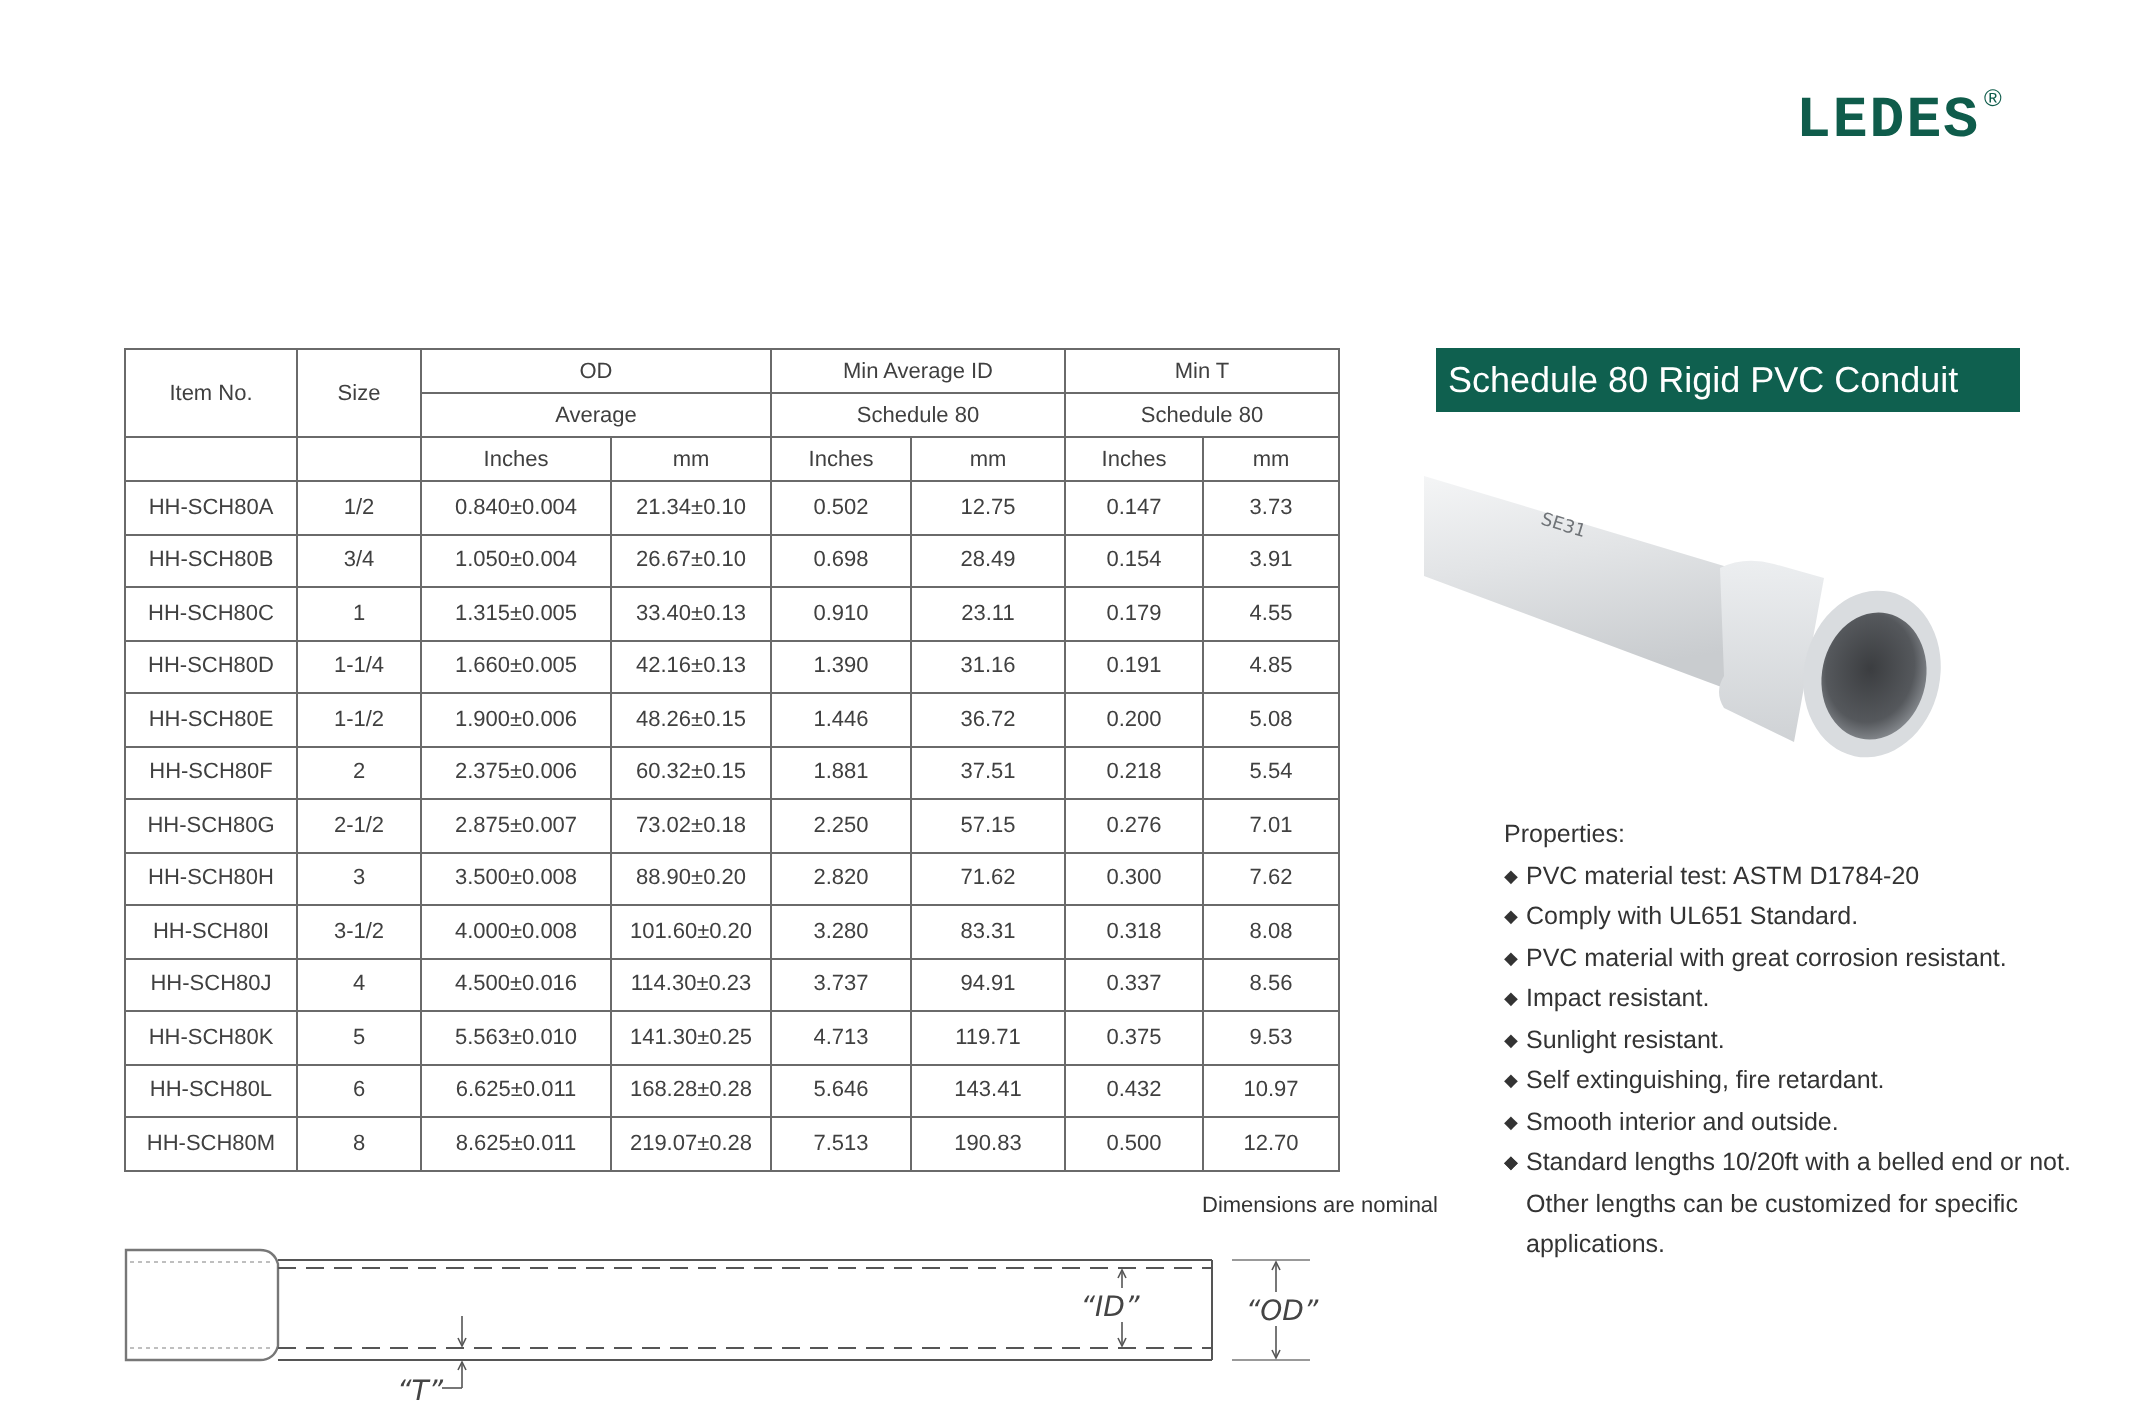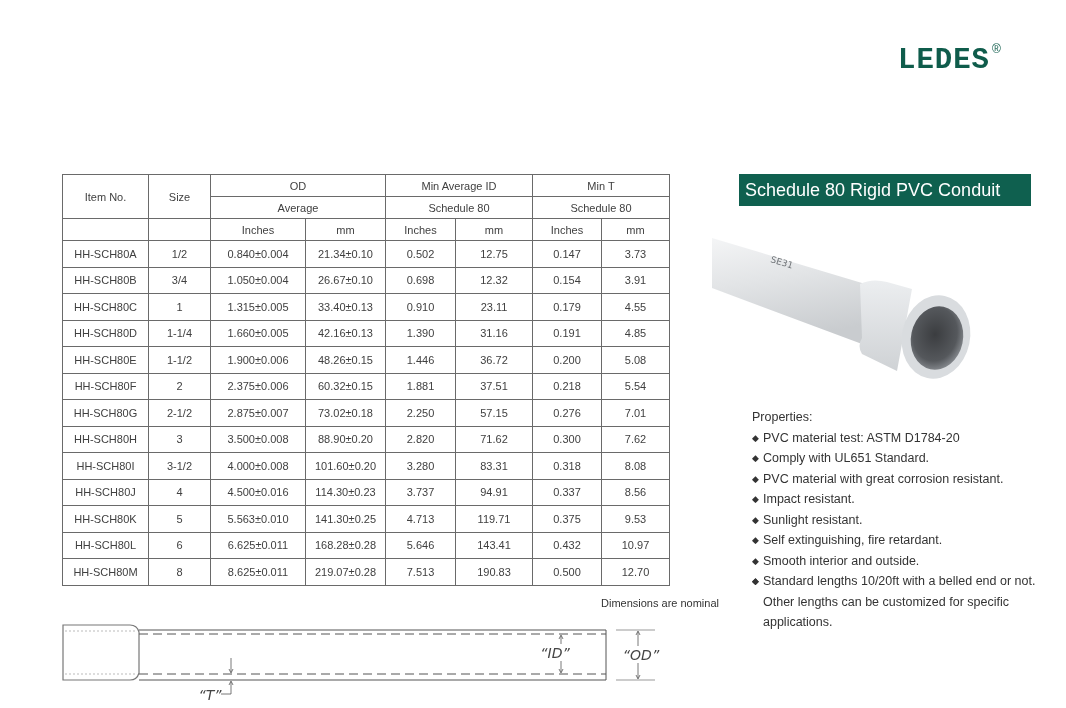--- a/index.html
+++ b/index.html
@@ -21,21 +21,21 @@
   table.spec tbody td { height:25.5px; }
   .c-item { width:86px; } .c-size { width:62px; }
   .c-odin { width:95px; } .c-odmm { width:80px; }
   .c-idin { width:70px; } .c-idmm { width:77px; }
   .c-tin { width:69px; } .c-tmm { width:68px; }
 
   .nominal { position:absolute; left:565px; top:597px; font-size:11px; color:#333;padding-left:36px; }
 
   
   .title-banner { position:absolute; left:718px; top:174px; width:292px; height:32px; background:#0f604f;
-                  color:#ffffff; font-size:18px; line-height:32px; padding-left:6px; box-sizing:border-box;margin-left:21px; }
+                  color:#ffffff; font-size:18px; line-height:32px; padding-left:6px; box-sizing:border-box; }
   .product-img { position:absolute; left:712px; top:226px; width:270px; height:170px; }
 
   .props { position:absolute; left:722px; top:407px; width:300px; font-size:12.5px; color:#333; line-height:20.5px;margin-left:30px; }
   .props-title { margin-bottom:0; }
   .prop-item { position:relative; padding-left:11px; }
   .prop-item .bullet { position:absolute; left:0; top:0; font-size:9px; line-height:20.5px; }
 
   
   .diagram { position:absolute; left:55px; top:615px; width:630px; height:93px;font-style:italic; }
   .diagram svg { width:630px; height:93px; display:block; }
@@ -93,21 +93,21 @@
         <td>12.75</td>
         <td>0.147</td>
         <td>3.73</td>
       </tr>
       <tr>
         <td>HH-SCH80B</td>
         <td>3/4</td>
         <td>1.050±0.004</td>
         <td>26.67±0.10</td>
         <td>0.698</td>
-        <td>12.32</td>
+        <td>28.49</td>
         <td>0.154</td>
         <td>3.91</td>
       </tr>
       <tr>
         <td>HH-SCH80C</td>
         <td>1</td>
         <td>1.315±0.005</td>
         <td>33.40±0.13</td>
         <td>0.910</td>
         <td>23.11</td>

